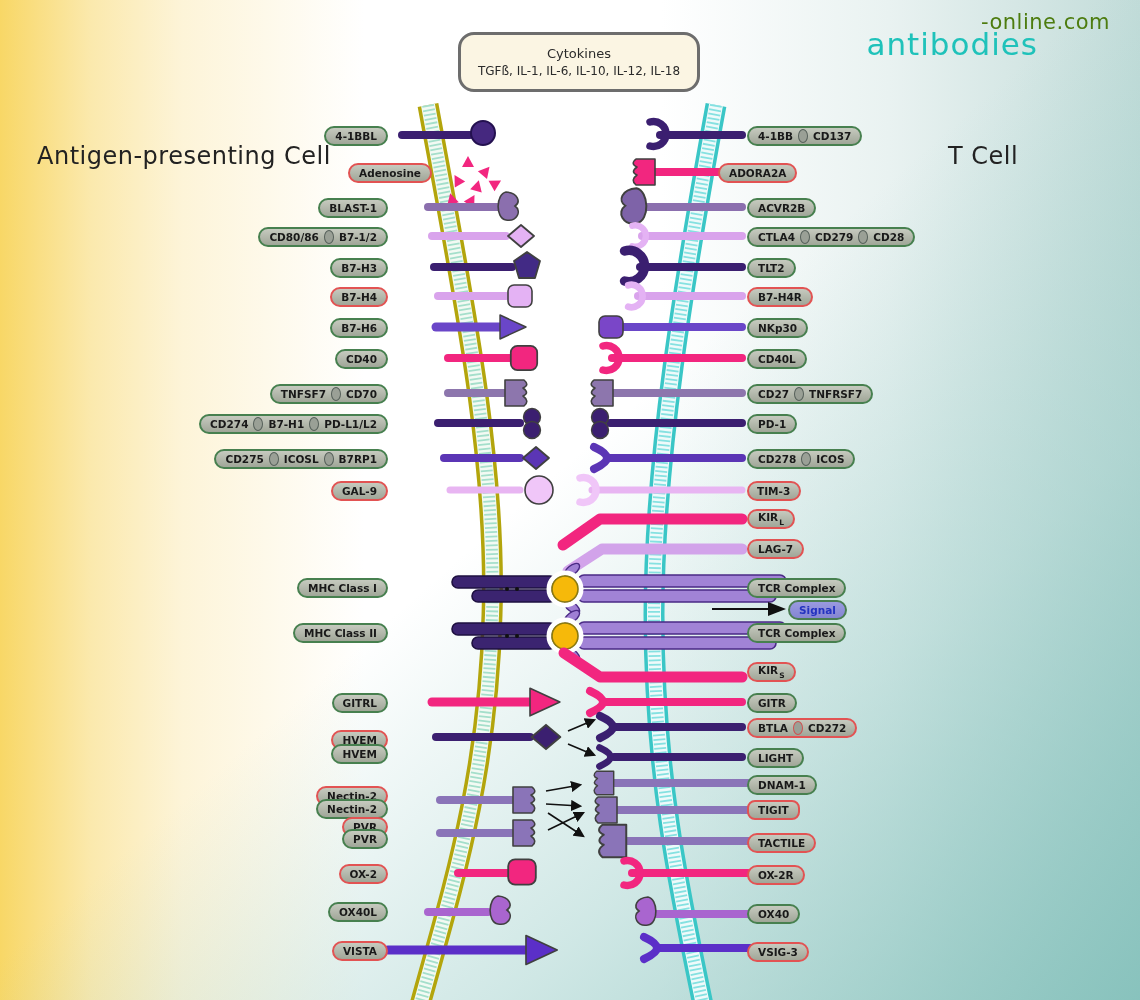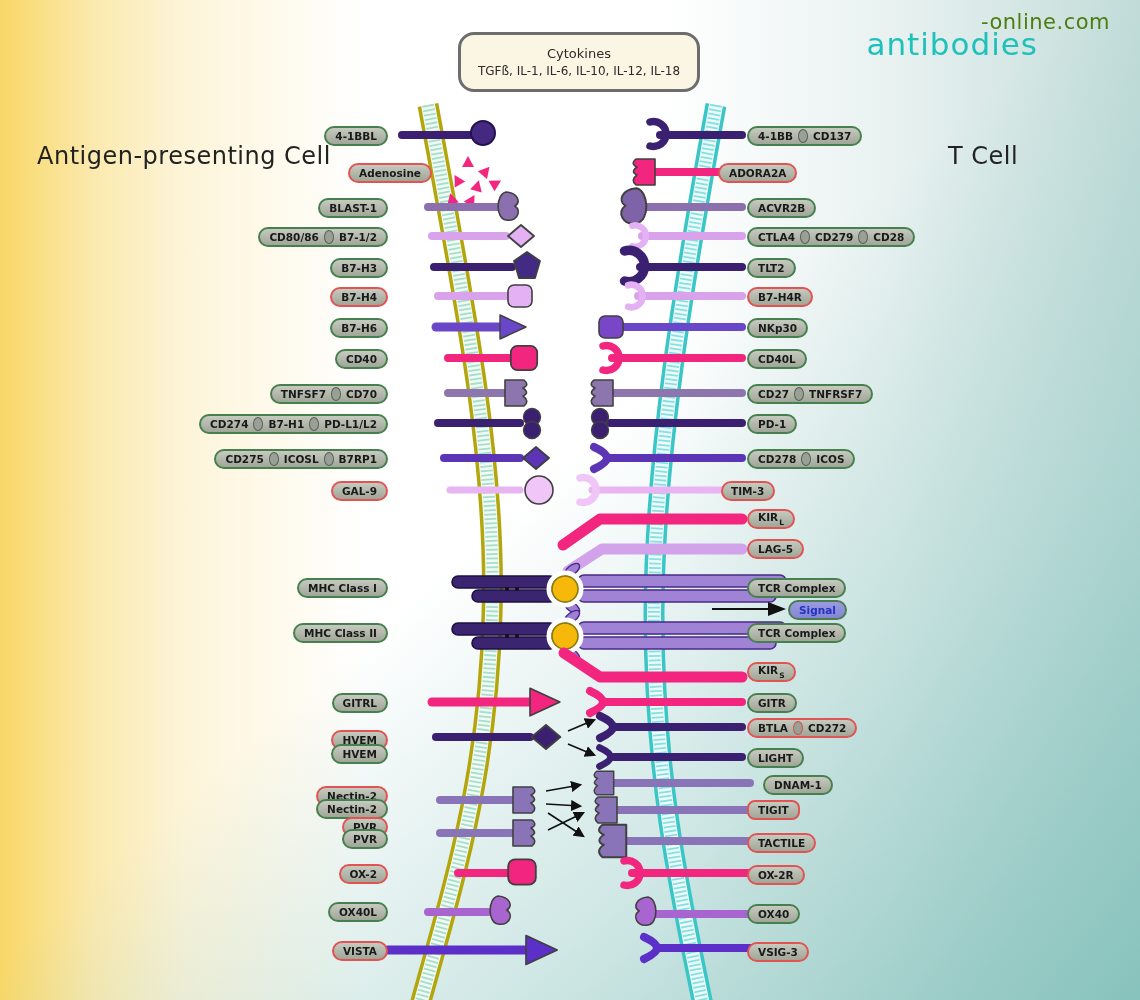--- a/index.html
+++ b/index.html
@@ -431,28 +431,28 @@
       <span>TNFRSF7</span>
     </div>
     <div class="pill green" style="top: 414px; left: 747px;">
       <span>PD-1</span>
     </div>
     <div class="pill green" style="top: 449px; left: 747px; align-items: center;">
       <span>CD278</span>
       <span class="divider"></span>
       <span>ICOS</span>
     </div>
-    <div class="pill red" style="top: 481px; left: 721px; padding-left: 8px;">
+    <div class="pill red" style="top: 481px; left: 747px; padding-left: 8px;">
       <span>TIM-3</span>
     </div>
     <div class="pill red" style="top: 509px; left: 747px;">
       <span>KIR<sub>L</sub></span>
     </div>
     <div class="pill red" style="top: 539px; left: 747px;">
-      <span>LAG-5</span>
+      <span>LAG-7</span>
     </div>
     <div class="pill green" style="top: 578px; left: 747px;">
       <span>TCR Complex</span>
     </div>
     <div class="pill signal" style="top: 600px; left: 788px;">
       <span>Signal</span>
     </div>
     <div class="pill green" style="top: 623px; left: 747px;">
       <span>TCR Complex</span>
     </div>
@@ -463,21 +463,21 @@
       <span>GITR</span>
     </div>
     <div class="pill red" style="top: 718px; left: 747px;">
       <span>BTLA</span>
       <span class="divider"></span>
       <span>CD272</span>
     </div>
     <div class="pill green" style="top: 748px; left: 747px;">
       <span>LIGHT</span>
     </div>
-    <div class="pill green" style="top: 775px; left: 763px;">
+    <div class="pill green" style="top: 775px; left: 747px;">
       <span>DNAM-1</span>
     </div>
     <div class="pill red" style="top: 800px; left: 747px; border-radius: 8px;">
       <span>TIGIT</span>
     </div>
     <div class="pill red" style="top: 833px; left: 747px;">
       <span>TACTILE</span>
     </div>
     <div class="pill red" style="top: 865px; left: 747px;">
       <span>OX-2R</span>

